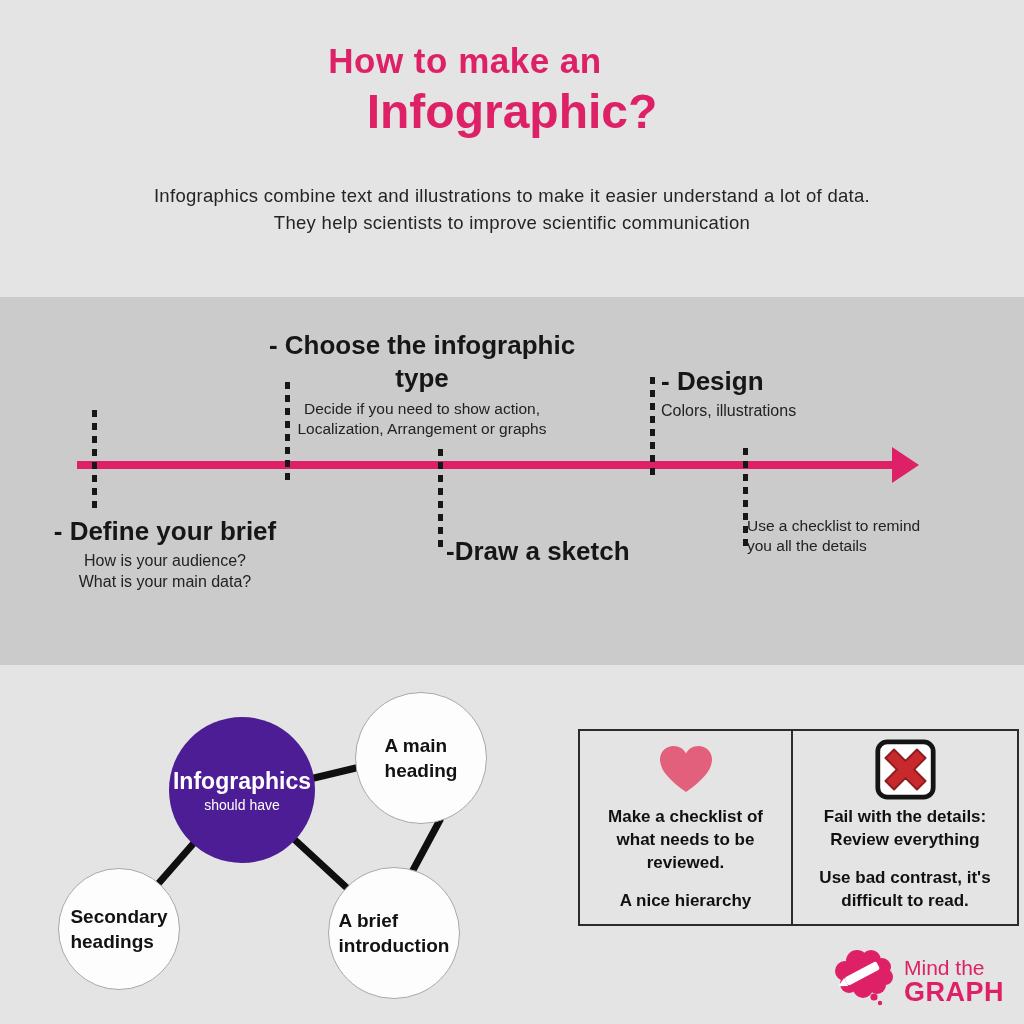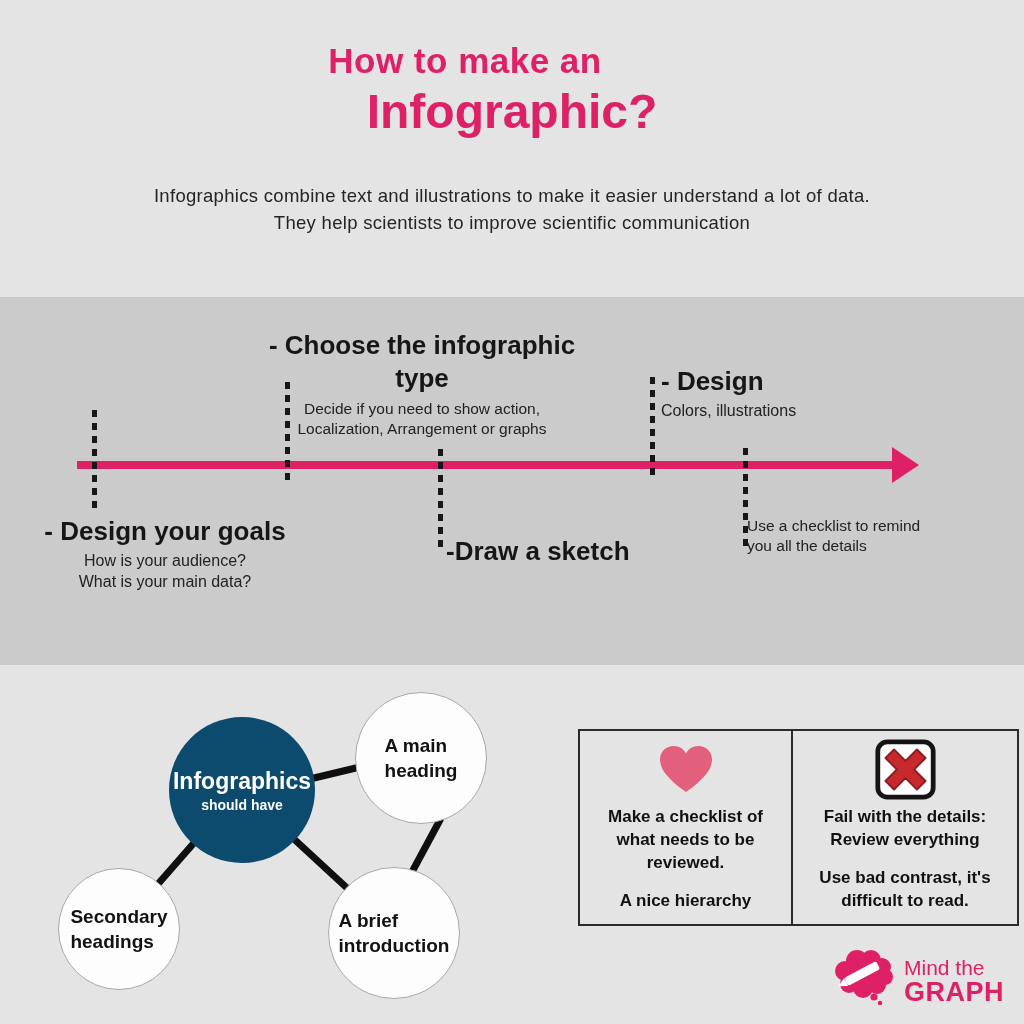--- a/index.html
+++ b/index.html
@@ -39,23 +39,23 @@
   #ms-2 .ms-desc { font-size:15.5px; }
   #ms-3 { left:446px; top:535px; }
   #ms-4 { left:661px; top:365px; }
   #ms-5 { left:747px; top:513px; }
   #ms-5 .ms-desc { font-size:15.5px; }
 
   
   #mindmap-lines { position:absolute; left:0; top:670px; }
   .circle { position:absolute; border-radius:50%; display:flex; flex-direction:column;
     align-items:center; justify-content:center; text-align:left; }
-  #mm-center { left:169px; top:717px; width:146px; height:146px; background:#0c4a6e; color:#fff; }
+  #mm-center { left:169px; top:717px; width:146px; height:146px; background:#4c1d95; color:#fff; }
   #mm-center-title { font-size:23px; font-weight:bold; }
-  #mm-center-subtitle { font-size:14px; font-weight:bold; margin-top:2px; }
+  #mm-center-subtitle { font-size:14px; font-weight:normal; margin-top:2px; }
   .mm-node { background:#fdfdfd; border:1px solid #a8a8a8; font-weight:bold; font-size:19px;
     line-height:1.32; white-space:pre-line; color:#121212; }
   #mm-node-main      { left:355px; top:692px; width:130px; height:130px; }
   #mm-node-secondary { left:58px;  top:868px; width:120px; height:120px; }
   #mm-node-brief     { left:328px; top:867px; width:130px; height:130px; }
 
   
   #checklist-box { position:absolute; left:578px; top:729px; width:441px; height:197px;
     border:2px solid #2b2b2b; box-sizing:border-box; display:flex; }
   .cell { text-align:center; padding-top:2px; }
@@ -86,21 +86,21 @@
   <div id="tl-line"></div>
   <div id="tl-arrowhead"></div>
 
   <div class="vdash" id="dash-1"></div>
   <div class="vdash" id="dash-2"></div>
   <div class="vdash" id="dash-3"></div>
   <div class="vdash" id="dash-4"></div>
   <div class="vdash" id="dash-5"></div>
 
   <div class="milestone" id="ms-1">
-    <div class="ms-title">- Design your goals</div>
+    <div class="ms-title">- Define your brief</div>
     <div class="ms-desc">How is your audience?
 What is your main data?</div>
   </div>
   <div class="milestone" id="ms-2">
     <div class="ms-title">- Choose the infographic
 type</div>
     <div class="ms-desc">Decide if you need to show action,
 Localization, Arrangement or graphs</div>
   </div>
   <div class="milestone" id="ms-3">

